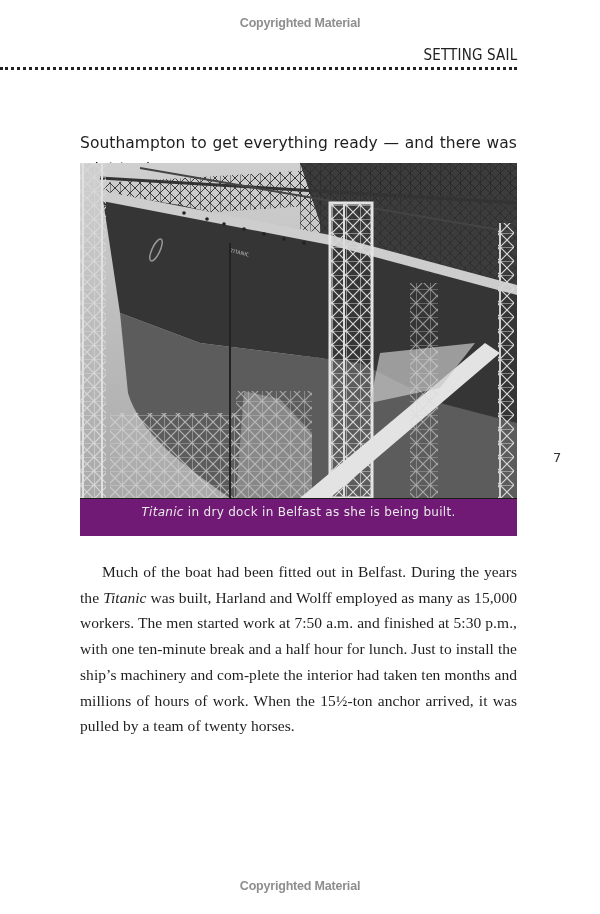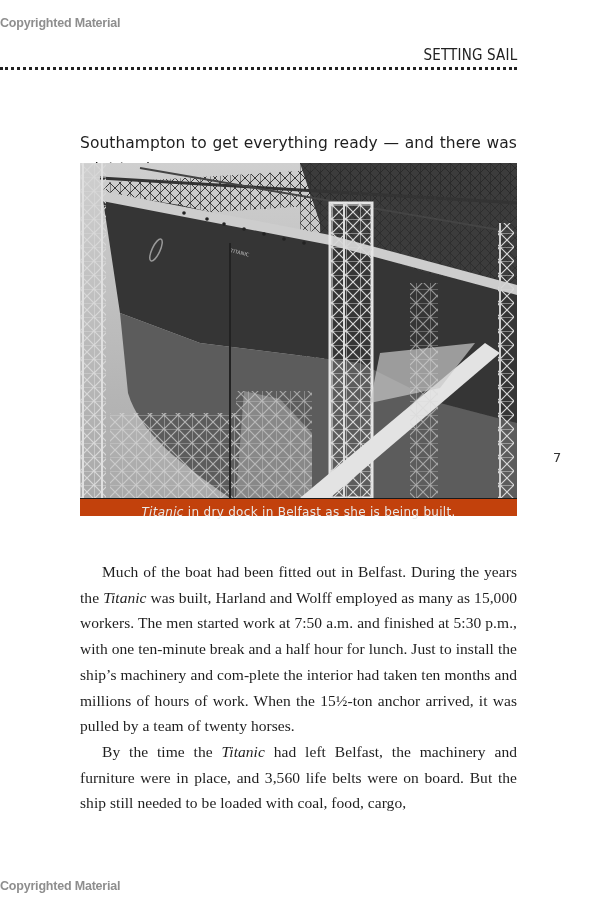--- a/index.html
+++ b/index.html
@@ -1,18 +1,18 @@
 <!DOCTYPE html>
 <html><head>
   <meta charset="utf-8">
   <style>
     html, body { margin: 0; padding: 0; background: #ffffff; }
     body { width: 600px; height: 914px; position: relative; overflow: hidden;
            font-family: "DejaVu Sans", sans-serif; color: #1e1e1e; }
-    .watermark { position: absolute; left: 0; width: 600px; 
+    .watermark { position: absolute; left: 0; width: 600px; text-align: center;
                  font-family: "Liberation Sans", sans-serif; font-weight: bold;
                  font-size: 12.5px; color: #8e8e8e; letter-spacing: -0.2px; }
     .wm-top { top: 16px; }
     .wm-bottom { top: 879px; }
     .running-head { position: absolute; right: 83px; top: 46px;
                     font-family: "DejaVu Sans", sans-serif; font-size: 15px;
                     font-weight: normal; color: #222; letter-spacing: 0.2px; transform: scaleX(0.9);
                     transform-origin: right center; }
     .dotted-rule { position: absolute; left: 0; top: 67px; width: 517px; height: 0;
                    border-top: 3px dotted #222; }
@@ -21,21 +21,21 @@
             line-height: 25.7px; text-align: justify; color: #1e1e1e; letter-spacing: 0.05px; }
     .text p { margin: 0; }
     .indent { text-indent: 22px; }
     .lead { top: 95px; margin-top: 36px; }
     .body-text { top: 559px; font-family: Liberation Serif, serif; }
     em { font-style: italic; }
     .figure { position: absolute; left: 80px; top: 163px; width: 437px; height: 362px; }
     .photo { position: relative; width: 437px; height: 335px; overflow: hidden;
              background: #5a5a5a; }
     .photo svg { display: block; }
-    .caption { width: 437px; height: 18px; background: #c2410c; color: #e9e9e9;
+    .caption { width: 437px; height: 38px; background: #701a75; color: #e9e9e9;
                font-size: 12px; text-align: center; line-height: 27px; letter-spacing: 0.3px;
                border-top: 1px solid #1a1a1a; box-sizing: border-box; }
   </style>
 </head>
 <body>
 
 <div class="watermark wm-top">Copyrighted Material</div>
 
 <div class="running-head">SETTING SAIL</div>
 <div class="dotted-rule"></div>
@@ -115,16 +115,15 @@
   </div>
   <div class="caption">
     <em>Titanic</em><span> in dry dock in Belfast as she is being built.</span>
   </div>
 </div>
 
 <div class="page-number">7</div>
 
 <div class="text body-text">
   <p class="indent"><span>Much of the boat had been fitted out in Belfast. During the years the </span><em>Titanic</em><span> was built, Harland and Wolff employed as many as 15,000 workers. The men started work at 7:50 a.m. and finished at 5:30 p.m., with one ten-minute break and a half hour for lunch. Just to install the ship’s machinery and com-plete the interior had taken ten months and millions of hours of work. When the 15½-ton anchor arrived, it was pulled by a team of twenty horses.</span></p>
-  <p class="indent"><span>By the time the </span><em>Titanic</em><span> had left Belfast, the machinery and furniture were in place, and 3,560 life belts were on board. But the ship still needed to be loaded with coal, food, cargo,</span></p>
 </div>
 
 <div class="watermark wm-bottom">Copyrighted Material</div>
 
 </body></html>

